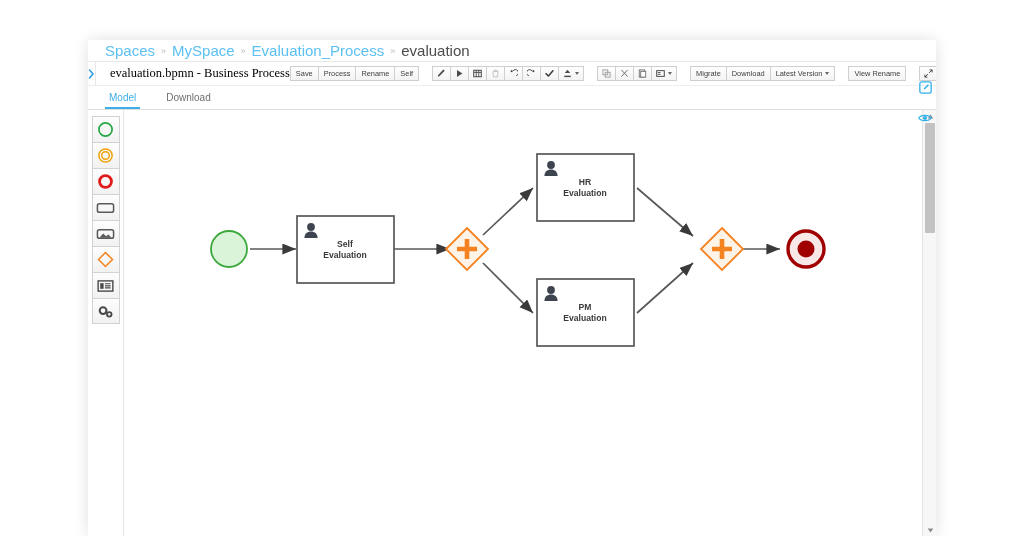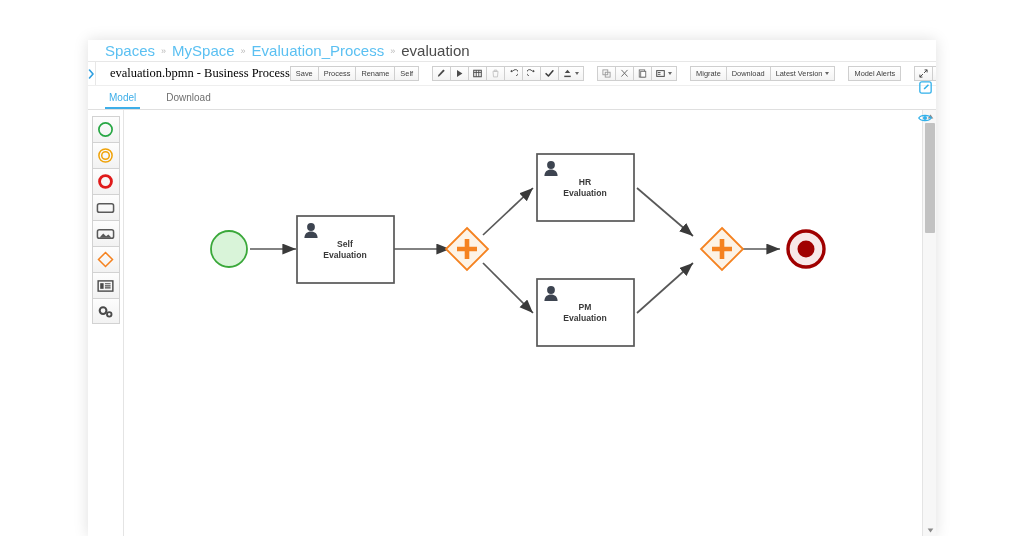--- a/index.html
+++ b/index.html
@@ -361,21 +361,21 @@
       <div class="btn-group">
         <div class="tbtn">Migrate</div>
         <div class="tbtn">Download</div>
         <div class="tbtn">
           <span>Latest Version</span>
           <span class="caret"></span>
         </div>
       </div>
 
       <div class="btn-group">
-        <div class="tbtn">Model Alerts</div>
+        <div class="tbtn">View Rename</div>
       </div>
 
       <div class="btn-group">
         <div class="tbtn icon">
           <span>
             <svg width="9" height="9" viewBox="0 0 10 10">
                 <path d="M9 1 L5.6 4.4 M1 9 L4.4 5.6" stroke="#4a4a4a" stroke-width="1.1"></path>
                 <path d="M9 1 H6.2 M9 1 V3.8 M1 9 H3.8 M1 9 V6.2" stroke="#4a4a4a" stroke-width="1.1"></path>
               </svg>
           </span>

